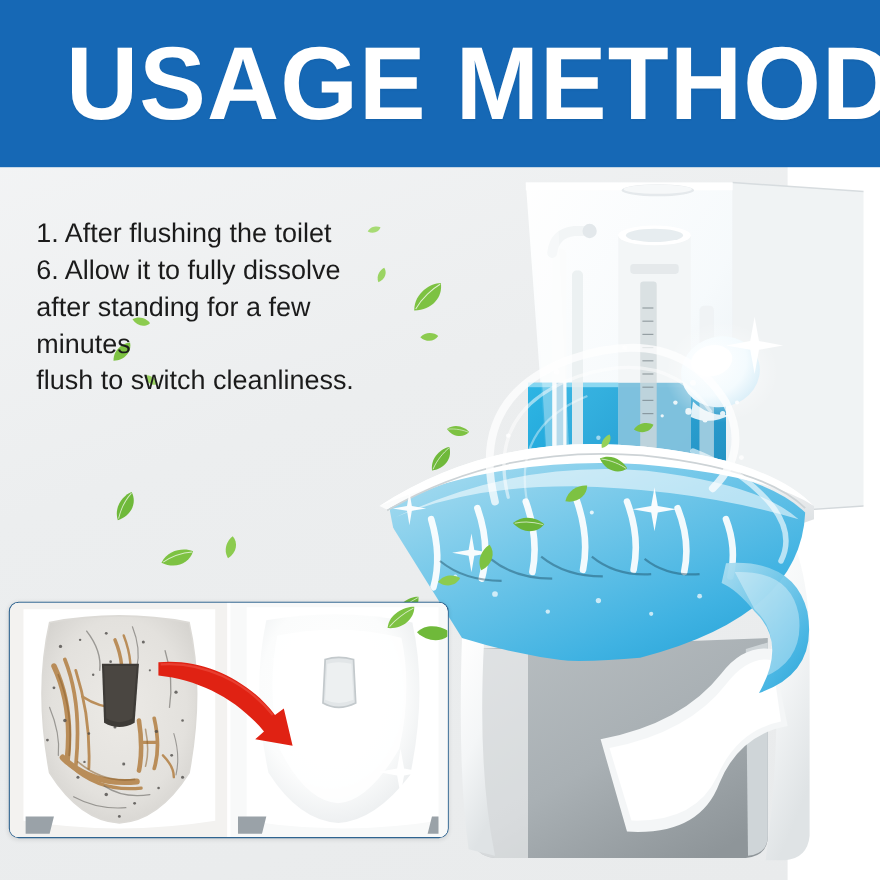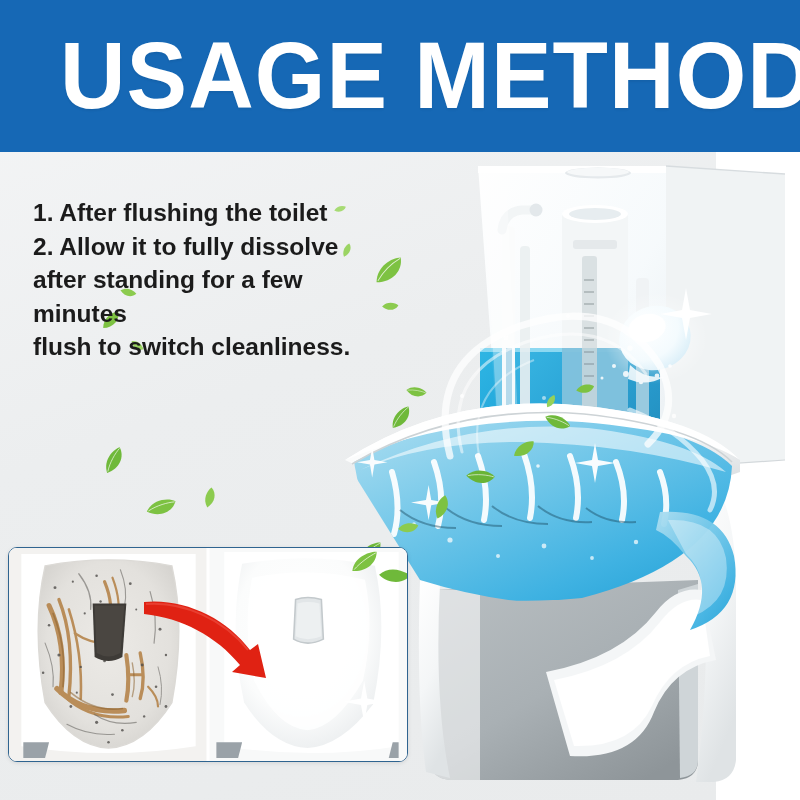--- a/index.html
+++ b/index.html
@@ -31,21 +31,21 @@
     white-space:nowrap;
     text-shadow:0 1px 2px rgba(0,0,0,.06);
   }
 
   
   .steps {
     position:absolute; left:33px; top:196px; width:360px;
     color:#1b1b1b; font-size:24.5px; line-height:33.5px;
     z-index:30;
   }
-  .steps div { white-space:pre;font-weight:bold; }
+  .steps div { white-space:pre; }
 
   
   .leaf { position:absolute; z-index:25; pointer-events:none; }
   .leaf svg { display:block; width:100%; height:100%; }
 
   
   .toilet { position:absolute; left:330px; top:160px; width:470px; height:640px; z-index:10; }
   .toilet svg { display:block; width:100%; height:100%; overflow:visible; }
 
   
@@ -392,21 +392,21 @@
       </svg>
   </div>
   <div class="leaf" style="left:334px;top:204px;width:12px;height:10px;transform:rotate(10deg);">
     <svg viewBox="0 0 40 28">
         <path d="M2 22 C8 4 28 0 38 3 C36 18 20 28 2 22 Z" fill="#A7DB74"></path>
       </svg>
   </div>
 
   <div class="steps">
     <div>1. After flushing the toilet</div>
-    <div>2. Allow it to fully dissolve</div>
+    <div>6. Allow it to fully dissolve</div>
     <div>after standing for a few</div>
     <div>minutes</div>
     <div>flush to switch cleanliness.</div>
   </div>
 
   <div class="compare">
 
     <div class="compare-half half-before">
       <svg viewBox="0 0 200 215" xmlns="http://www.w3.org/2000/svg">
         <defs>

